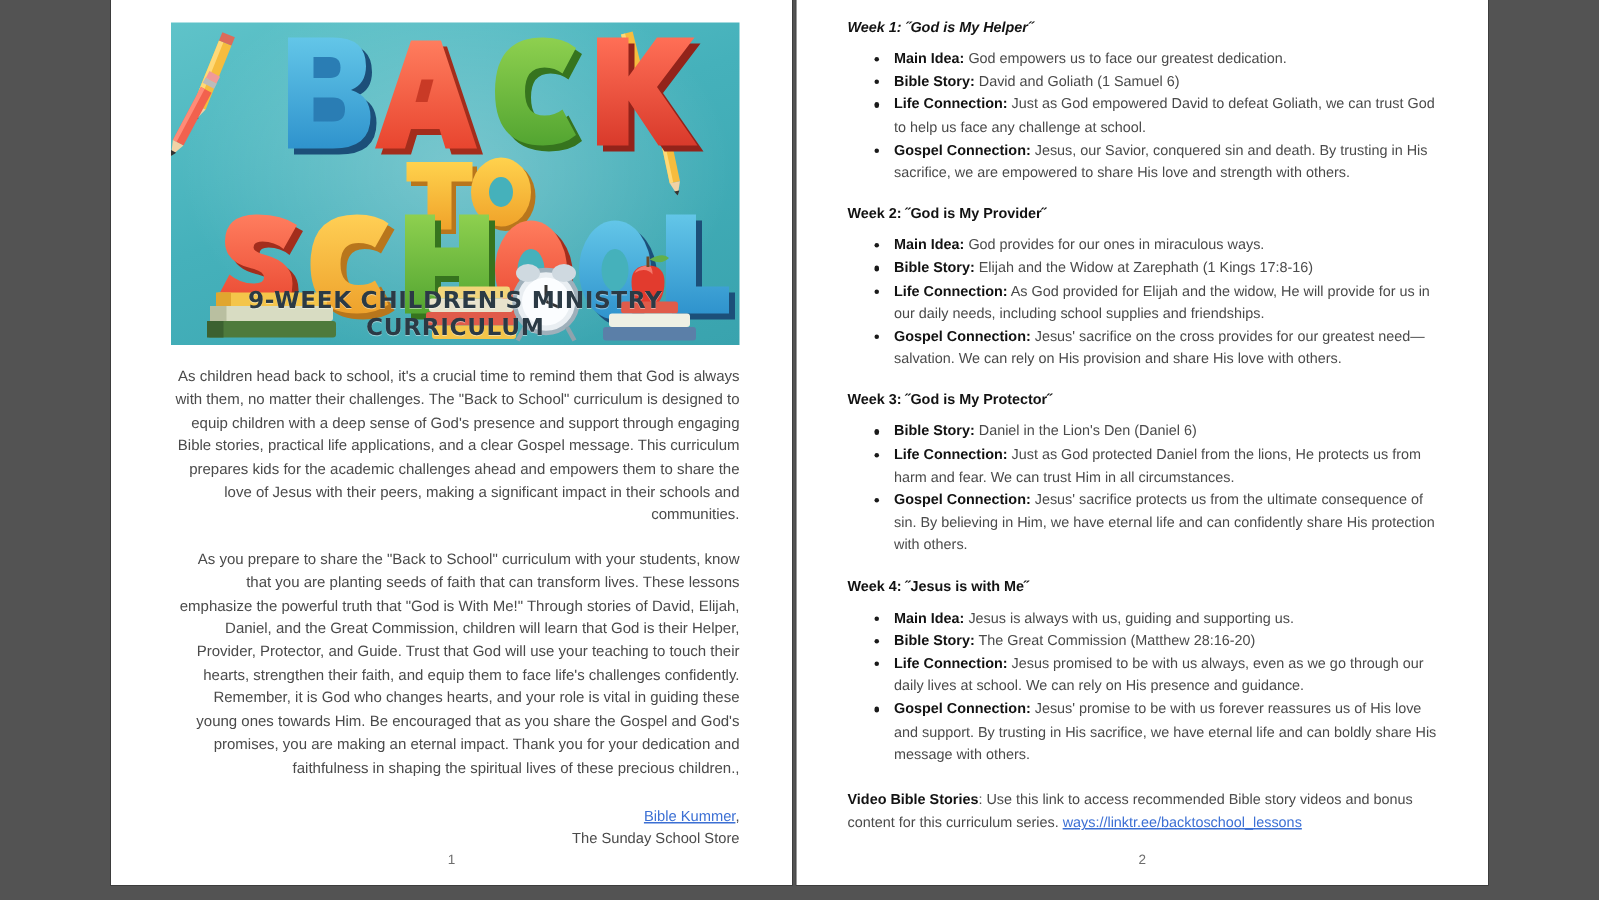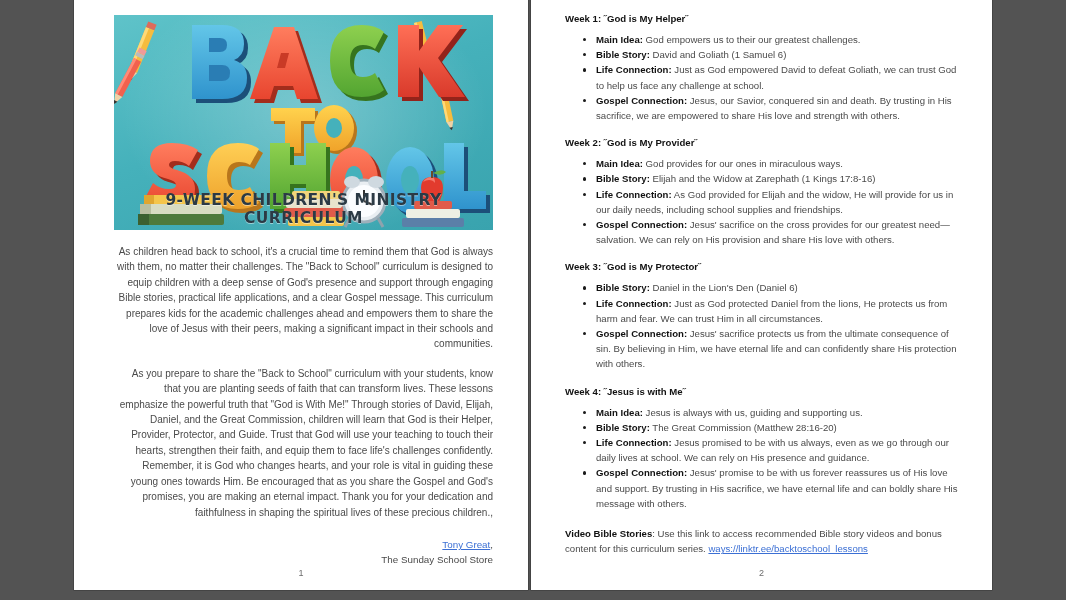--- a/index.html
+++ b/index.html
@@ -80,21 +80,21 @@
     text-decoration: underline;
   }
 
   
   .week-head {
     font-size: 9.6px;
     font-weight: bold;
     color: #121212;
     margin-top: 14px;
   }
-  .week-head:first-child { margin-top: 0; }
+  .week-head:first-child { margin-top: 0; font-style: italic; }
   .week-list {
     list-style: none;
     margin: 8px 0 0 0;
     padding: 0 0 0 31px;
   }
   .week-list li {
     position: relative;
     font-size: 9.6px;
     line-height: 15.2px;
     color: #4a4a4a;
@@ -281,33 +281,33 @@
             <rect x="288" y="203" width="62" height="9" rx="2" fill="#5b7fa8"></rect>
           </g>
         </svg>
         <div class="hero-caption">9-WEEK CHILDREN'S MINISTRY CURRICULUM</div>
       </div>
 
       <p class="body-p">As children head back to school, it's a crucial time to remind them that God is always with them, no matter their challenges. The "Back to School" curriculum is designed to equip children with a deep sense of God's presence and support through engaging Bible stories, practical life applications, and a clear Gospel message. This curriculum prepares kids for the academic challenges ahead and empowers them to share the love of Jesus with their peers, making a significant impact in their schools and communities.</p>
       <p class="body-p">As you prepare to share the "Back to School" curriculum with your students, know that you are planting seeds of faith that can transform lives. These lessons emphasize the powerful truth that "God is With Me!" Through stories of David, Elijah, Daniel, and the Great Commission, children will learn that God is their Helper, Provider, Protector, and Guide. Trust that God will use your teaching to touch their hearts, strengthen their faith, and equip them to face life's challenges confidently. Remember, it is God who changes hearts, and your role is vital in guiding these young ones towards Him. Be encouraged that as you share the Gospel and God's promises, you are making an eternal impact. Thank you for your dedication and faithfulness in shaping the spiritual lives of these precious children.,</p>
 
       <div class="sign">
-        <div><a href="#">Tony Great</a><span>,</span></div>
+        <div><a href="#">Bible Kummer</a><span>,</span></div>
         <div>The Sunday School Store</div>
       </div>
 
       <div class="page-num">1</div>
     </div>
   </div>
 
   <div class="page" id="page-2">
     <div class="page-inner" id="p2-body">
       <div class="week-head">Week 1: ˝God is My Helper˝</div>
         <ul class="week-list">
-          <li><b>Main Idea:</b><span> God empowers us to their our greatest challenges.</span></li>
+          <li><b>Main Idea:</b><span> God empowers us to face our greatest dedication.</span></li>
           <li><b>Bible Story:</b><span> David and Goliath (1 Samuel 6)</span></li>
           <li><b>Life Connection:</b><span> Just as God empowered David to defeat Goliath, we can trust God to help us face any challenge at school.</span></li>
           <li><b>Gospel Connection:</b><span> Jesus, our Savior, conquered sin and death. By trusting in His sacrifice, we are empowered to share His love and strength with others.</span></li>
         </ul>
         <div class="week-head">Week 2: ˝God is My Provider˝</div>
         <ul class="week-list">
           <li><b>Main Idea:</b><span> God provides for our ones in miraculous ways.</span></li>
           <li><b>Bible Story:</b><span> Elijah and the Widow at Zarephath (1 Kings 17:8-16)</span></li>
           <li><b>Life Connection:</b><span> As God provided for Elijah and the widow, He will provide for us in our daily needs, including school supplies and friendships.</span></li>
           <li><b>Gospel Connection:</b><span> Jesus' sacrifice on the cross provides for our greatest need—salvation. We can rely on His provision and share His love with others.</span></li>

